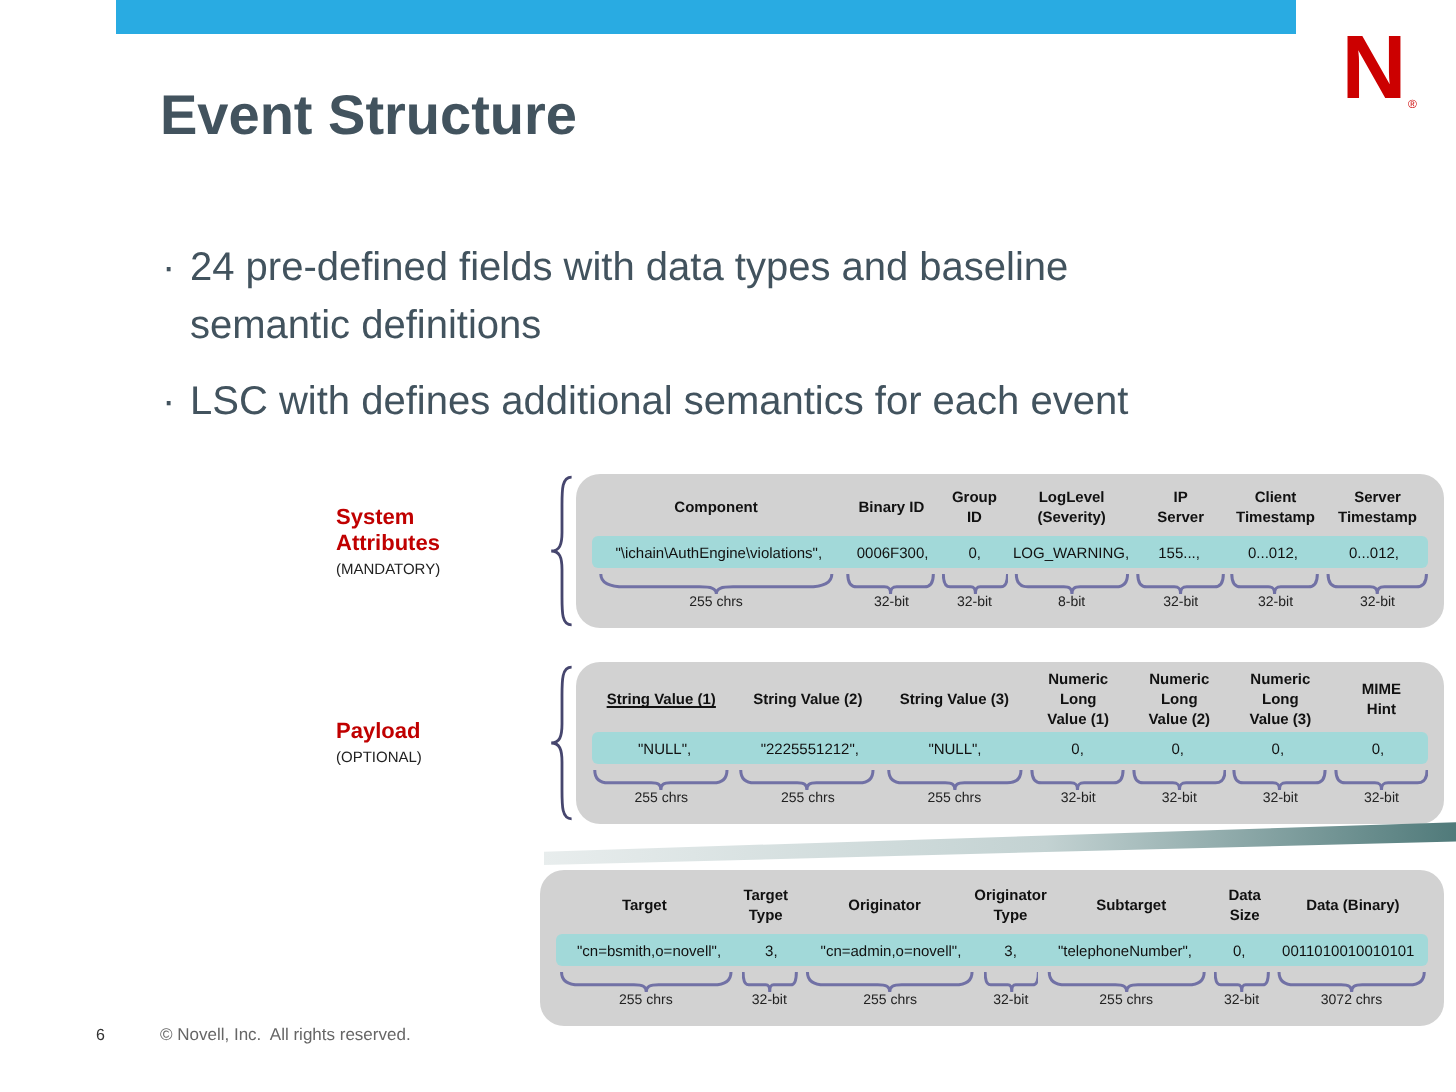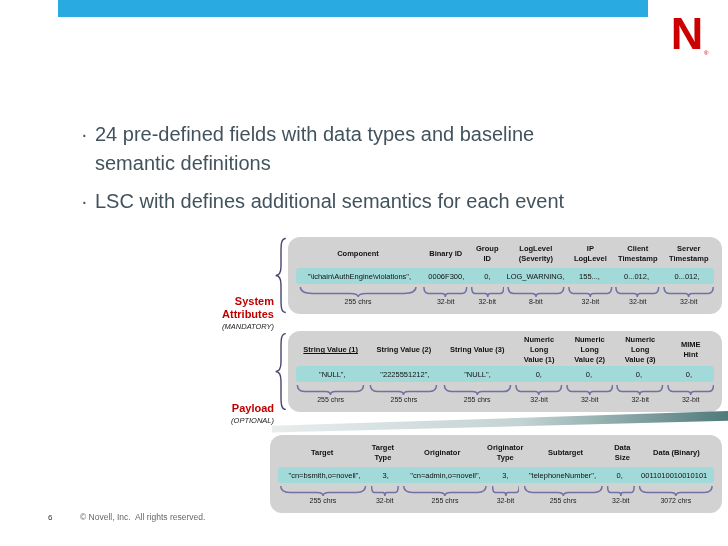--- a/index.html
+++ b/index.html
@@ -39,26 +39,26 @@
   .ubrace { width:94%; height:10px; display:block; }
   .scell span { font-size:7px; color:#222; margin-top:1px; white-space:nowrap; }
 
   
   .bigbrace { position:absolute; }
   #brace-1 { left:275px; top:237px; width:12px; height:77px; }
   #brace-2 { left:275px; top:332px; width:12px; height:79px; }
   .bigbrace svg { width:100%; height:100%; display:block; }
 
   
-  .side-label { position:absolute; width:106px; text-align:right; left:168px;margin-top:42px; }
+  .side-label { position:absolute; width:106px; left:168px; }
   #label-system { top:253px; }
   #label-payload { top:360px; }
   .side-label .main { font-weight:bold; font-size:11px; line-height:13px;
                       color:#C00000; white-space:pre-line; }
-  .side-label .sub { font-size:7.5px; color:#222; margin-top:1px;font-style:italic; }
+  .side-label .sub { font-size:7.5px; color:#222; margin-top:1px; }
 
   
   #swoosh { position:absolute; left:272px; top:406px; width:456px; height:32px;
             clip-path:polygon(0 62%, 100% 16%, 100% 46%, 0 83%);
             background:linear-gradient(to right, #e8eded 0%, #c3d2d2 55%, #507a7a 100%); }
 
   
   .page-num { position:absolute; left:48px; top:513px; font-size:8px; color:#333; }
   .copyright { position:absolute; left:80px; top:512px; font-size:8.5px; color:#666;
                white-space:pre; }
@@ -66,20 +66,21 @@
 </head>
 <body>
 
 <div class="slide">
 
   <div class="topbar"></div>
 
   <div class="logo-n">N</div>
   <div class="logo-reg">®</div>
 
+  <div class="title">Event Structure</div>
 
   <div class="bullets">
     <div class="bullet">
       <span class="dot">·</span>
       <span class="btext">24 pre-defined fields with data types and baseline
 semantic definitions</span>
     </div>
     <div class="bullet">
       <span class="dot">·</span>
       <span class="btext">LSC with defines additional semantics for each event</span>
@@ -109,21 +110,21 @@
 
   <div class="tbl" id="table-1">
       <div class="trow thead">
         <div class="hcell" style="flex: 2.7 1 0%;">Component</div>
         <div class="hcell" style="flex: 1 1 0%;">Binary ID</div>
         <div class="hcell" style="flex: 0.75 1 0%;">Group
 ID</div>
         <div class="hcell" style="flex: 1.3 1 0%;">LogLevel
 (Severity)</div>
         <div class="hcell" style="flex: 1 1 0%;">IP
-LogLevel</div>
+Server</div>
         <div class="hcell" style="flex: 1 1 0%;">Client
 Timestamp</div>
         <div class="hcell" style="flex: 1.15 1 0%;">Server
 Timestamp</div>
       </div>
       <div class="trow tval">
         <div class="vcell" style="flex: 2.7 1 0%;">"\ichain\AuthEngine\violations",</div>
         <div class="vcell" style="flex: 1 1 0%;">0006F300,</div>
         <div class="vcell" style="flex: 0.75 1 0%;">0,</div>
         <div class="vcell" style="flex: 1.3 1 0%;">LOG_WARNING,</div>

